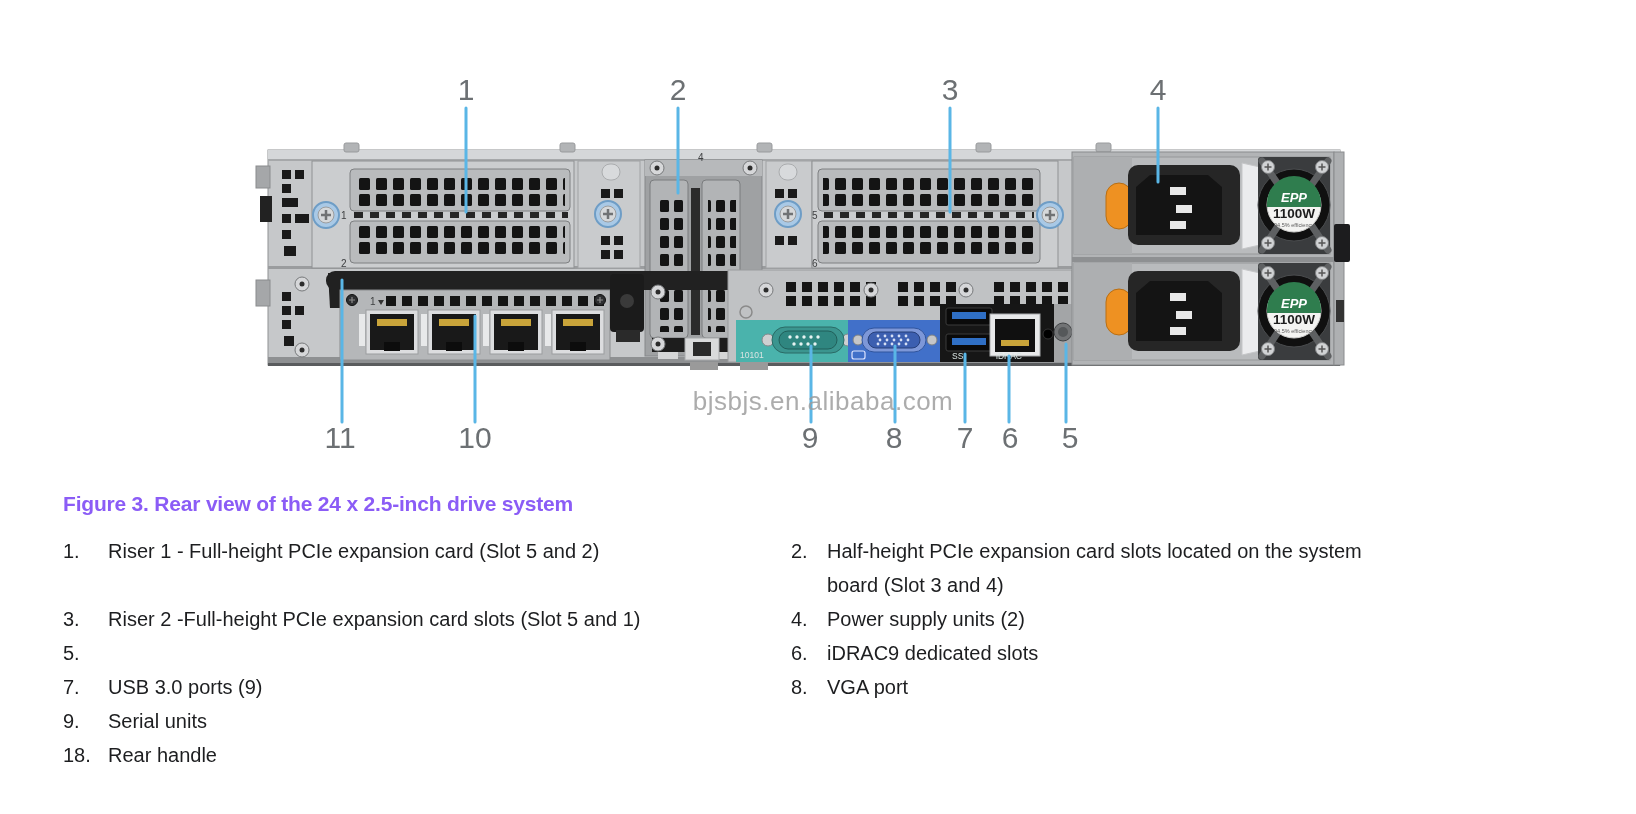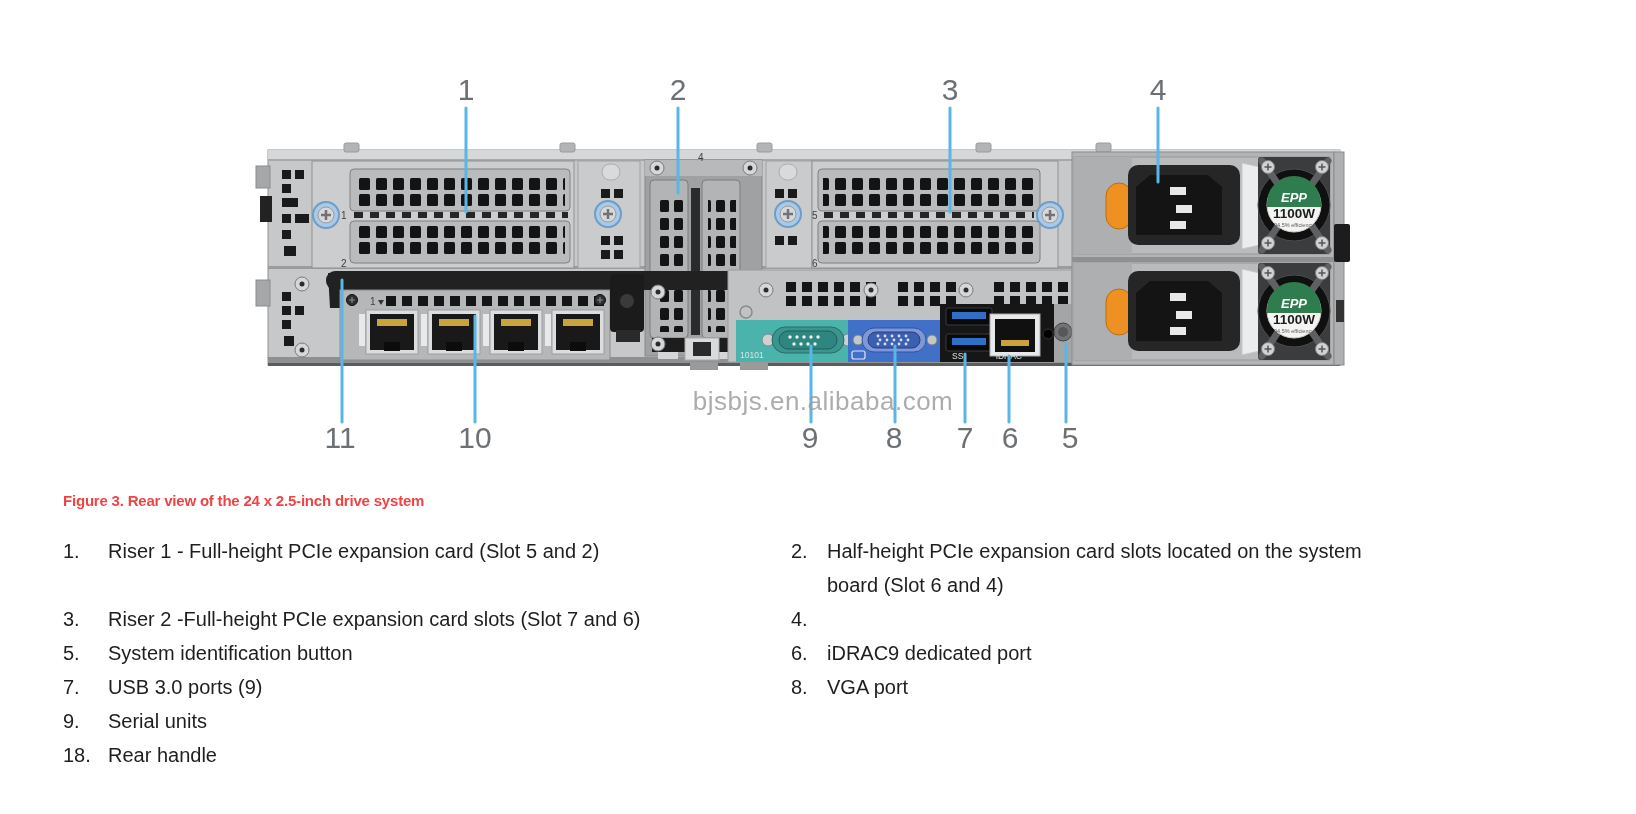--- a/index.html
+++ b/index.html
@@ -1,20 +1,20 @@
 <!DOCTYPE html>
 <html><head>
 <meta charset="utf-8">
 <style>
   html,body{margin:0;padding:0;background:#ffffff;}
   .page{position:relative;width:1636px;height:814px;background:#fff;overflow:hidden;
         font-family:"Liberation Sans", sans-serif;}
   .figure-svg{position:absolute;left:0;top:0;}
-  .caption{position:absolute;left:63px;top:492px;font-size:15px;font-weight:bold;
-           color:#ef4444;letter-spacing:-0.2px;}
+  .caption{position:absolute;left:63px;top:492px;font-size:21px;font-weight:bold;
+           color:#8b5cf6;letter-spacing:-0.2px;}
   .legend-col{position:absolute;top:534px;font-size:20px;line-height:34px;color:#1D1E20;}
   .legend-col.left{left:63px;width:700px;}
   .legend-col.right{left:791px;width:660px;}
   .legend-item{display:flex;align-items:flex-start;}
   .legend-item .num{flex:0 0 auto;}
   .legend-col.left .num{width:45px;}
   .legend-col.right .num{width:36px;}
   .legend-item .txt{white-space:pre-line;}
   .spacer-row{height:34px;}
   .callout-num{font-size:30px;fill:#6C7073;}
@@ -359,52 +359,52 @@
   <div class="caption">Figure 3. Rear view of the 24 x 2.5-inch drive system</div>
 
   <div class="legend-col left">
     <div class="legend-item">
       <span class="num">1.</span>
       <span class="txt">Riser 1 - Full-height PCIe expansion card (Slot 5 and 2)</span>
     </div>
     <div class="spacer-row"></div>
     <div class="legend-item">
       <span class="num">3.</span>
-      <span class="txt">Riser 2 -Full-height PCIe expansion card slots (Slot 7 and 6)</span>
+      <span class="txt">Riser 2 -Full-height PCIe expansion card slots (Slot 5 and 1)</span>
     </div>
     <div class="legend-item">
       <span class="num">5.</span>
-      <span class="txt">System identification button</span>
     </div>
     <div class="legend-item">
       <span class="num">7.</span>
       <span class="txt">USB 3.0 ports (9)</span>
     </div>
     <div class="legend-item">
       <span class="num">9.</span>
       <span class="txt">Serial units</span>
     </div>
     <div class="legend-item">
       <span class="num">18.</span>
       <span class="txt">Rear handle</span>
     </div>
   </div>
 
   <div class="legend-col right">
     <div class="legend-item">
       <span class="num">2.</span>
       <span class="txt">Half-height PCIe expansion card slots located on the system
-board (Slot 6 and 4)</span>
+board (Slot 3 and 4)</span>
     </div>
     <div class="legend-item">
       <span class="num">4.</span>
+      <span class="txt">Power supply units (2)</span>
     </div>
     <div class="legend-item">
       <span class="num">6.</span>
-      <span class="txt">iDRAC9 dedicated port</span>
+      <span class="txt">iDRAC9 dedicated slots</span>
     </div>
     <div class="legend-item">
       <span class="num">8.</span>
       <span class="txt">VGA port</span>
     </div>
   </div>
 
 </div>
 
 </body></html>

